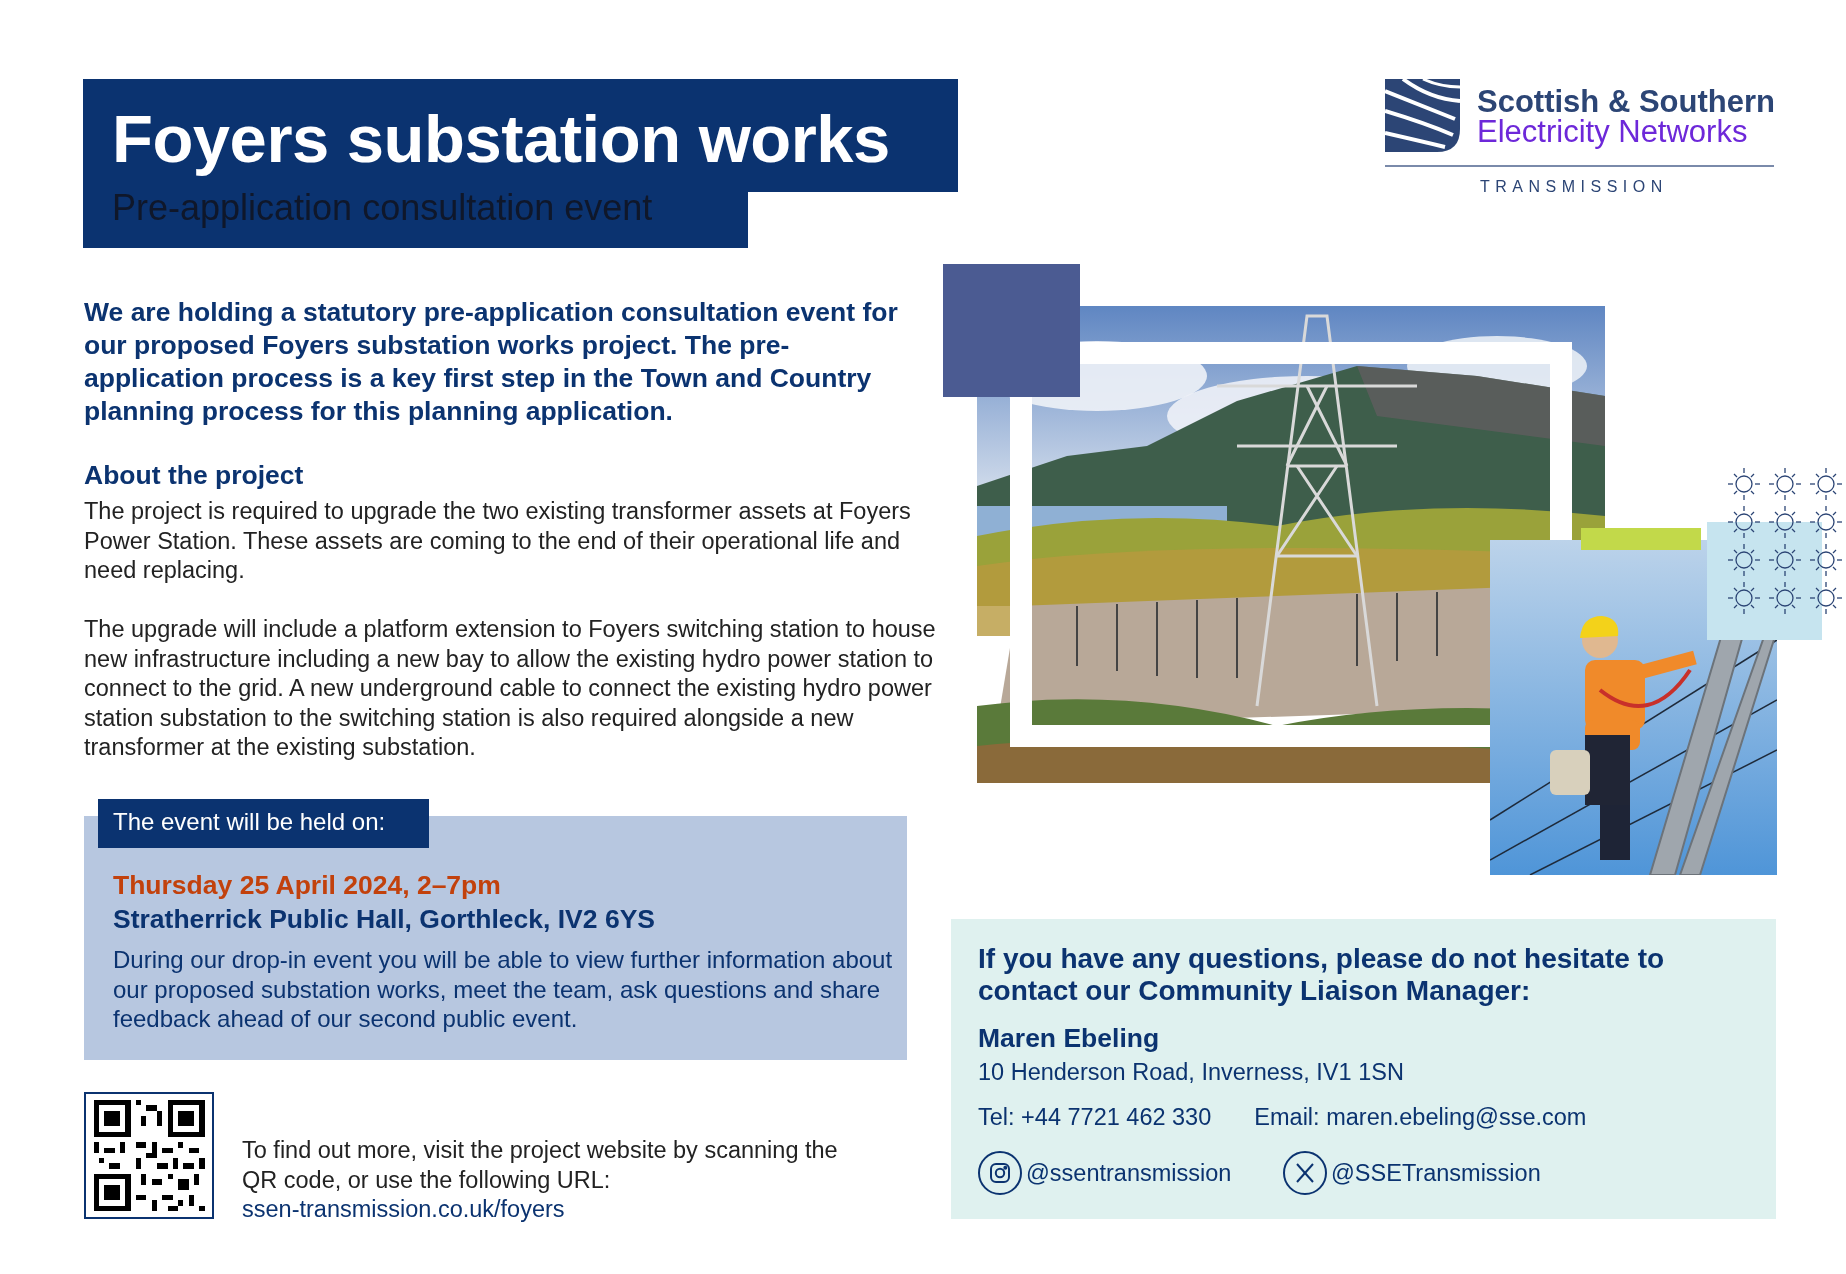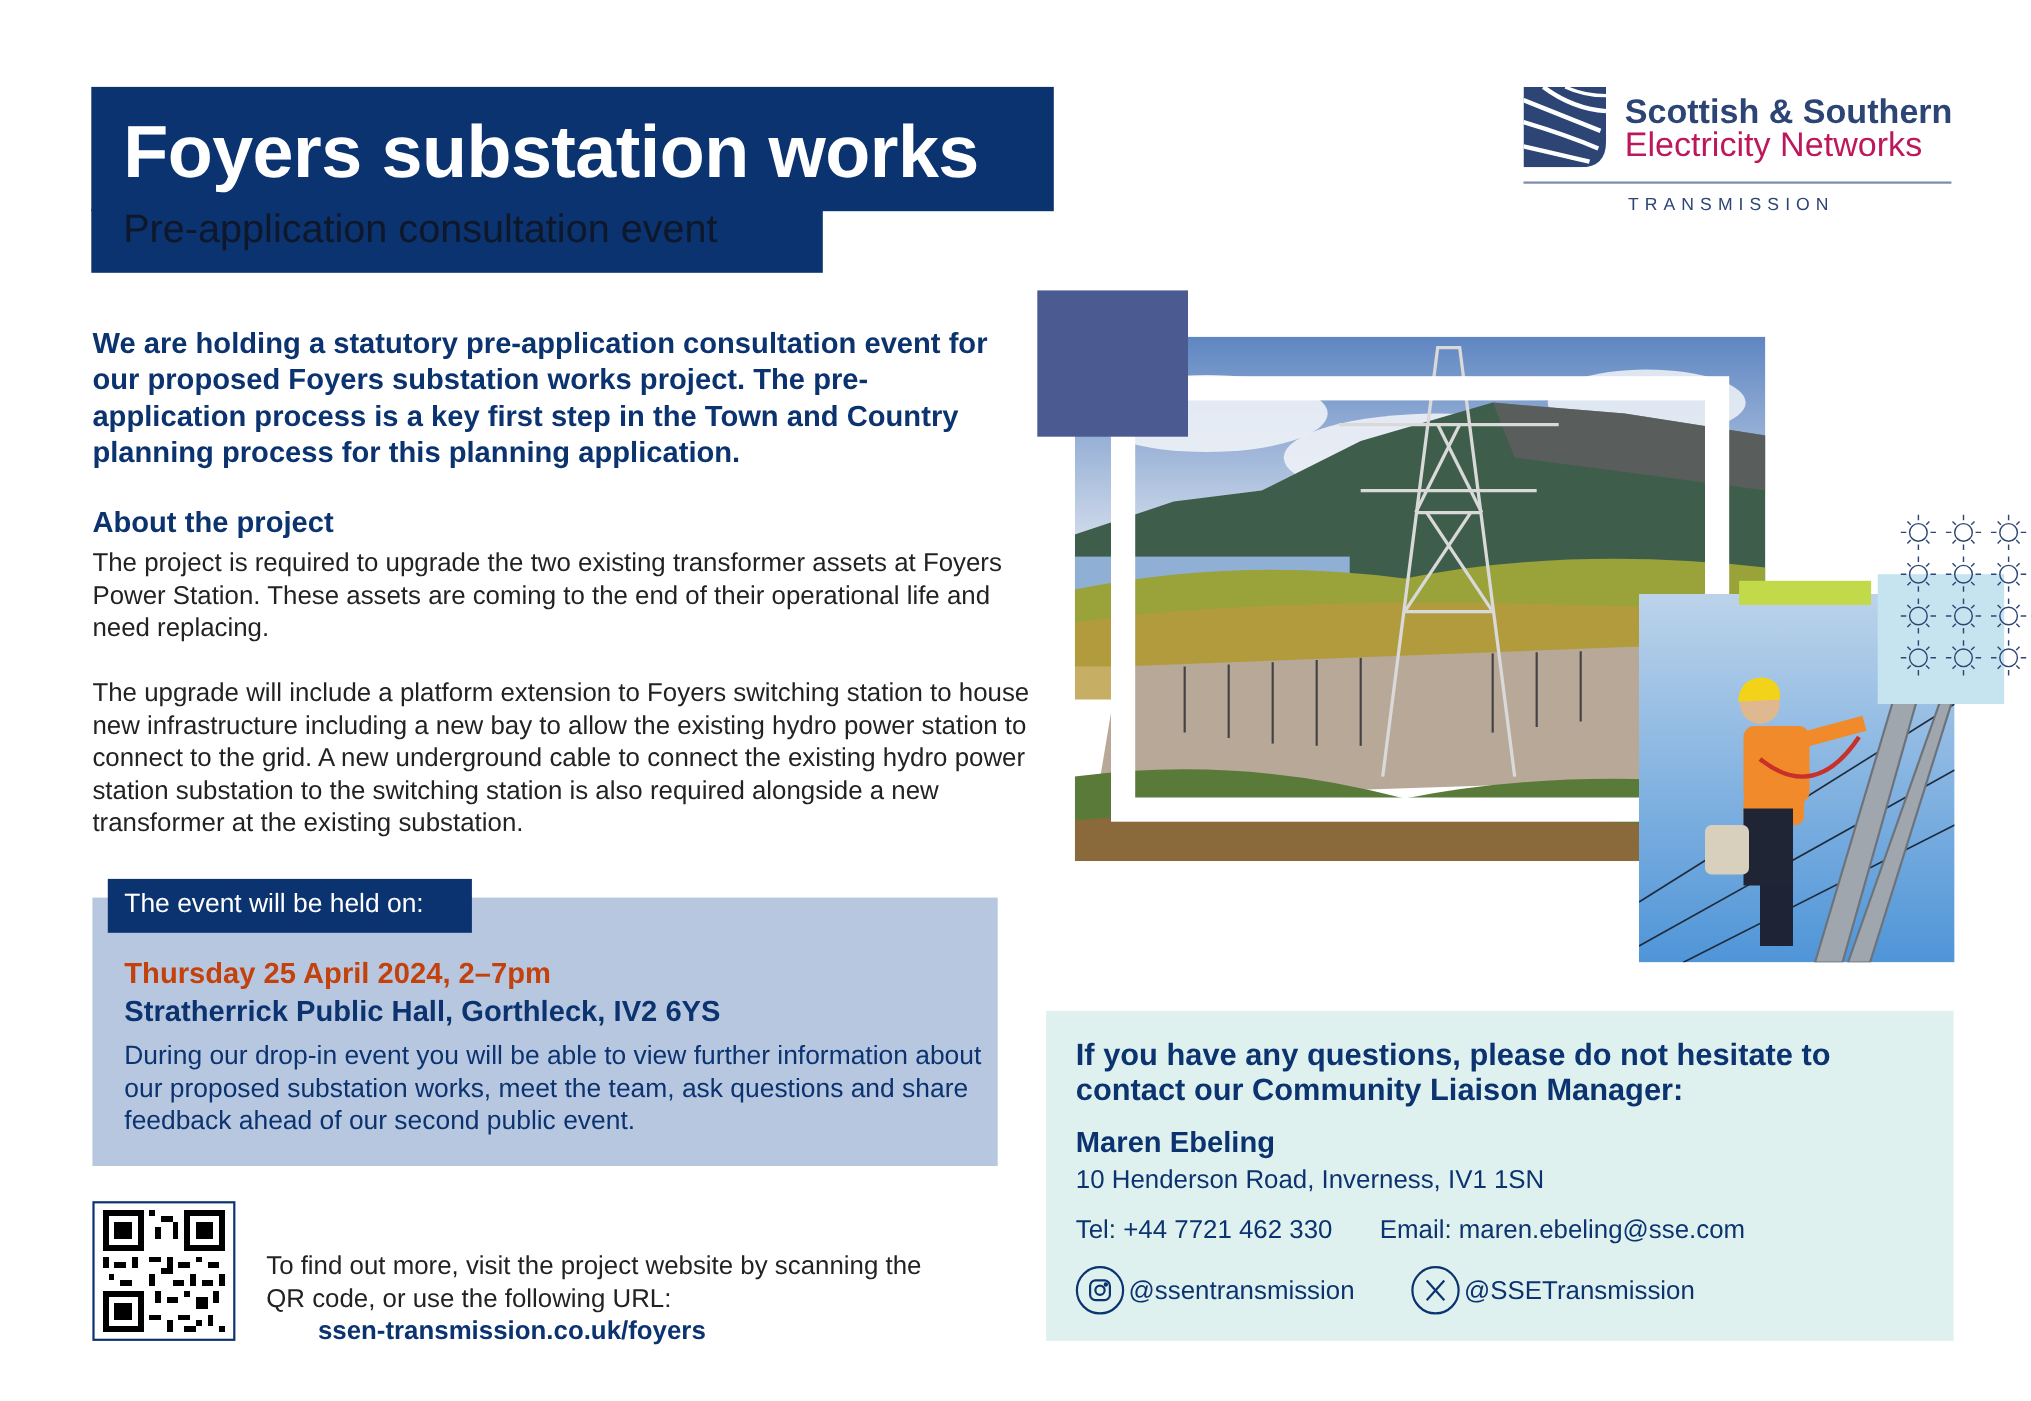--- a/index.html
+++ b/index.html
@@ -9,21 +9,21 @@
 
   
   .title-box { left: 83px; top: 79px; width: 875px; height: 113px; background: #0b3370; }
   .title-text { left: 112px; top: 100px; font-size: 67px; font-weight: bold; color: #ffffff; letter-spacing: -0.5px; white-space: nowrap; }
   .subtitle-box { left: 83px; top: 190px; width: 665px; height: 58px; background: #0b3370; }
   .subtitle-text { left: 112px; top: 187px; font-size: 36px; color: #0f172a; white-space: nowrap; }
 
   
   .logo-mark { left: 1385px; top: 79px; width: 75px; height: 73px; }
   .logo-line1 { left: 1477px; top: 84px; font-size: 31px; font-weight: bold; color: #2c4575; white-space: nowrap; }
-  .logo-line2 { left: 1477px; top: 114px; font-size: 31px; color: #be185d; white-space: nowrap; }
+  .logo-line2 { left: 1477px; top: 114px; font-size: 31px; color: #6d28d9; white-space: nowrap; }
   .logo-rule { left: 1385px; top: 165px; width: 389px; height: 2px; background: #7a8aaa; }
   .logo-sub { left: 1480px; top: 178px; font-size: 16px; letter-spacing: 5.5px; color: #2c4575; white-space: nowrap; }
 
   
   .intro { left: 84px; top: 296px; width: 820px; font-size: 26.5px; line-height: 33px; font-weight: bold; color: #0b3370; }
   .about-h { left: 84px; top: 460px; font-size: 26.5px; font-weight: bold; color: #0b3370; }
   .para { left: 84px; width: 860px; font-size: 23.5px; line-height: 29.5px; color: #222; }
   .p1 { top: 497px; }
   .p2 { top: 615px; }
 
@@ -31,21 +31,21 @@
   .event-bg { left: 84px; top: 816px; width: 823px; height: 244px; background: #b7c7e0; }
   .event-tag { left: 98px; top: 799px; width: 331px; height: 49px; background: #0b3370; }
   .event-tag-text { left: 113px; top: 808px; font-size: 24px; color: #ffffff; white-space: nowrap; }
   .event-date { left: 113px; top: 870px; font-size: 26.5px; font-weight: bold; color: #c2410c; white-space: nowrap; }
   .event-venue { left: 113px; top: 904px; font-size: 26.5px; font-weight: bold; color: #0b3370; white-space: nowrap; }
   .event-desc { left: 113px; top: 945px; width: 780px; font-size: 24px; line-height: 29.5px; color: #0b3370; }
 
   
   .qr { left: 84px; top: 1092px; width: 130px; height: 127px; border: 2px solid #0b3370; background: #fff; padding: 6px; }
   .qr-text { left: 242px; top: 1135px; width: 600px; font-size: 23.5px; line-height: 30px; color: #222; }
-  .qr-url { left: 242px; top: 1196px; font-size: 23.5px; font-weight: bold; color: #0b3370; white-space: nowrap; margin-left: 47px; }
+  .qr-url { left: 242px; top: 1196px; font-size: 23.5px; font-weight: normal; color: #0b3370; white-space: nowrap; }
 
   
   .deco-square { left: 943px; top: 264px; width: 137px; height: 133px; background: #4b5b92; }
   .photo-main { left: 977px; top: 306px; width: 628px; height: 477px; overflow: hidden; }
   .frame { left: 1010px; top: 342px; width: 562px; height: 405px; border: 22px solid #ffffff; }
   .photo-worker { left: 1490px; top: 540px; width: 287px; height: 335px; overflow: hidden; }
   .green-bar { left: 1581px; top: 528px; width: 120px; height: 22px; background: #c2d94a; }
   .lightblue { left: 1707px; top: 522px; width: 115px; height: 118px; background: #c6e4ef; }
   .sun-grid { left: 1722px; top: 462px; width: 124px; height: 158px; }
 

